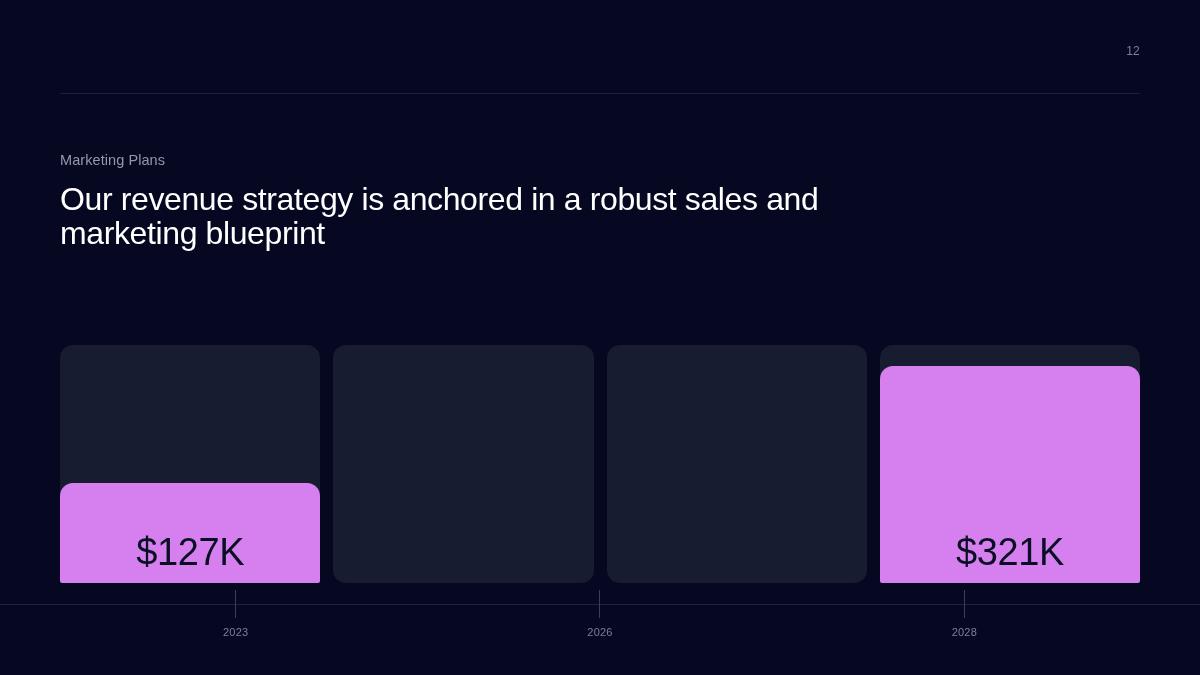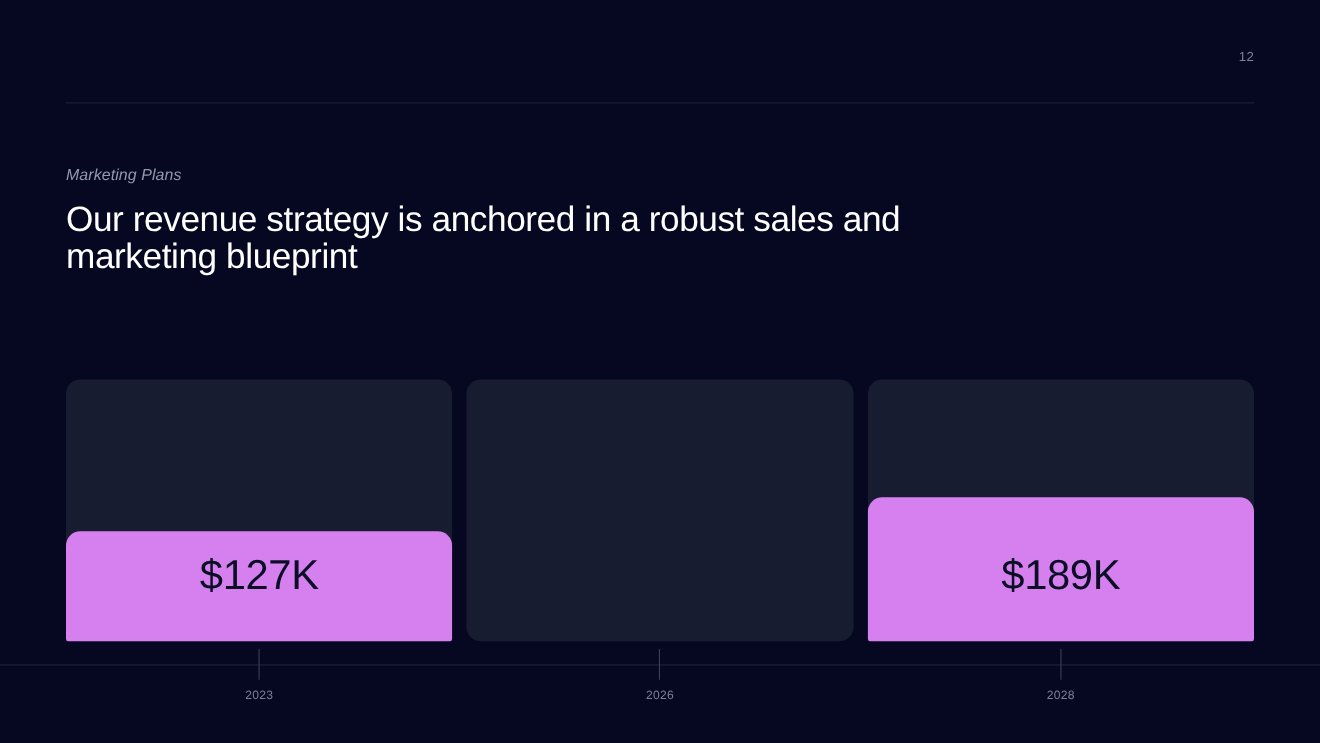--- a/index.html
+++ b/index.html
@@ -35,21 +35,20 @@
   }
 
   
   .eyebrow {
     position:absolute;
     left:60px; top:152px;
     font-size:14.5px;
     color:#9299ad;
     letter-spacing:.005em;
     line-height:1.2;
-    font-style:italic;
   }
 
   .headline {
     position:absolute;
     left:60px; top:182px;
     width:900px;
     font-size:32px;
     line-height:1.07;
     font-weight:400;
     color:#ffffff;
@@ -88,21 +87,21 @@
     display:flex;
     align-items:flex-end;
     justify-content:center;
   }
 
   .bar-value {
     font-size:38px;
     line-height:1;
     color:#0b0f26;
     letter-spacing:-0.01em;
-    padding-bottom:41px;
+    padding-bottom:12px;
     white-space:nowrap;
   }
 
   
   .axis-line {
     position:absolute;
     left:0; top:604px;
     width:1200px; height:1px;
     background:#1f2339;
   }
@@ -159,25 +158,28 @@
         <span class="bar-value">$127K</span>
       </div>
     </div>
 
     <div class="bar-col">
       <div class="bar-track"></div>
     </div>
 
     <div class="bar-col">
       <div class="bar-track"></div>
-      <div class="bar-fill" style="height:55%">
-        <span class="bar-value">$189K</span>
+    </div>
+
+    <div class="bar-col">
+      <div class="bar-track"></div>
+      <div class="bar-fill" style="height:91%">
+        <span class="bar-value">$321K</span>
       </div>
     </div>
-
 
   </div>
 
   <div class="axis-line"></div>
 
   <div class="axis-labels">
     <div class="axis-item">
       <div class="axis-tick"></div>
       <div class="axis-label">2023</div>
     </div>

